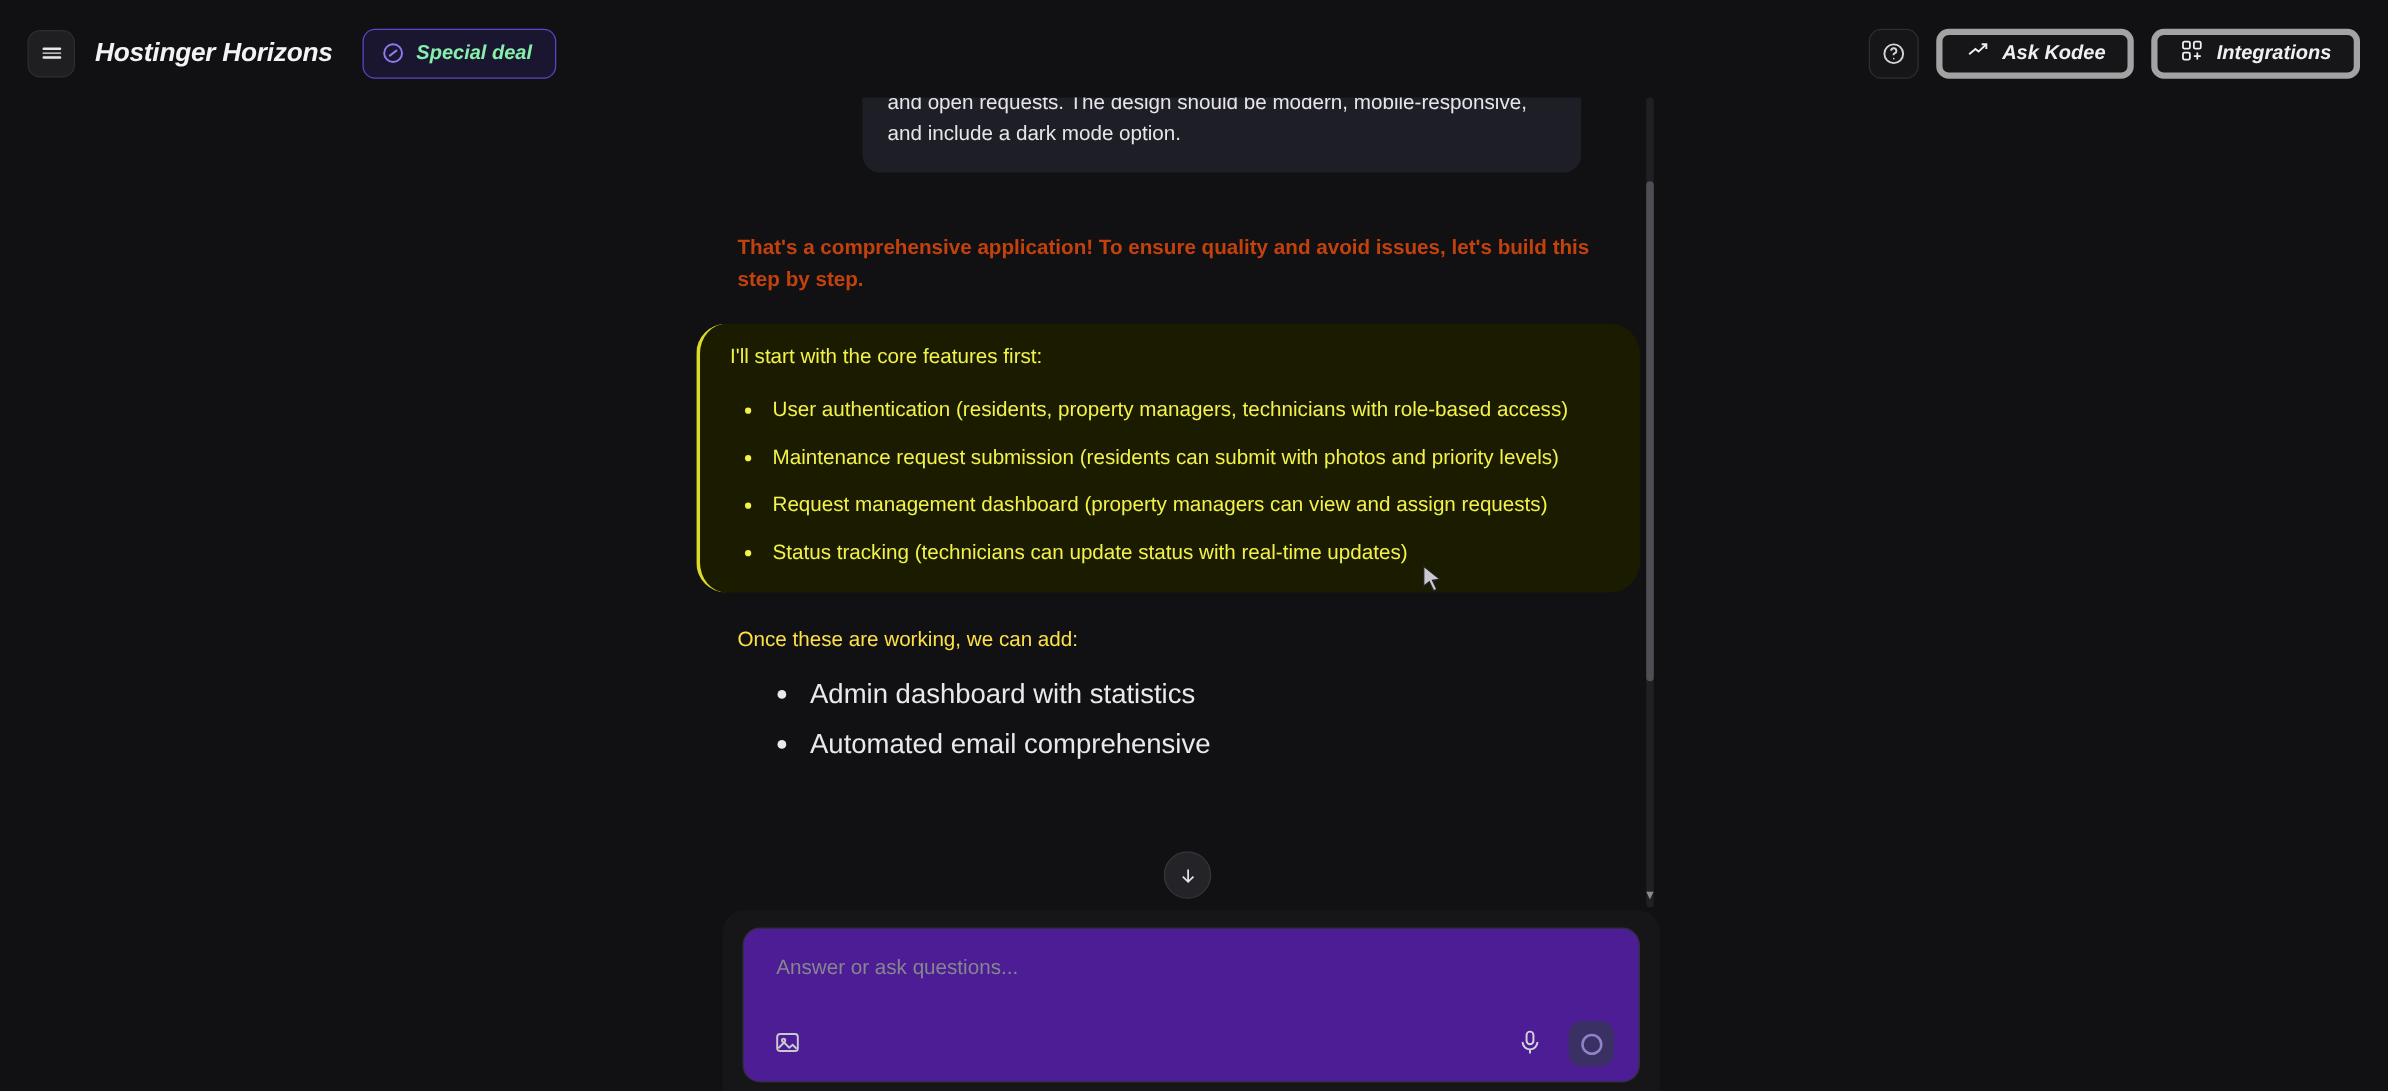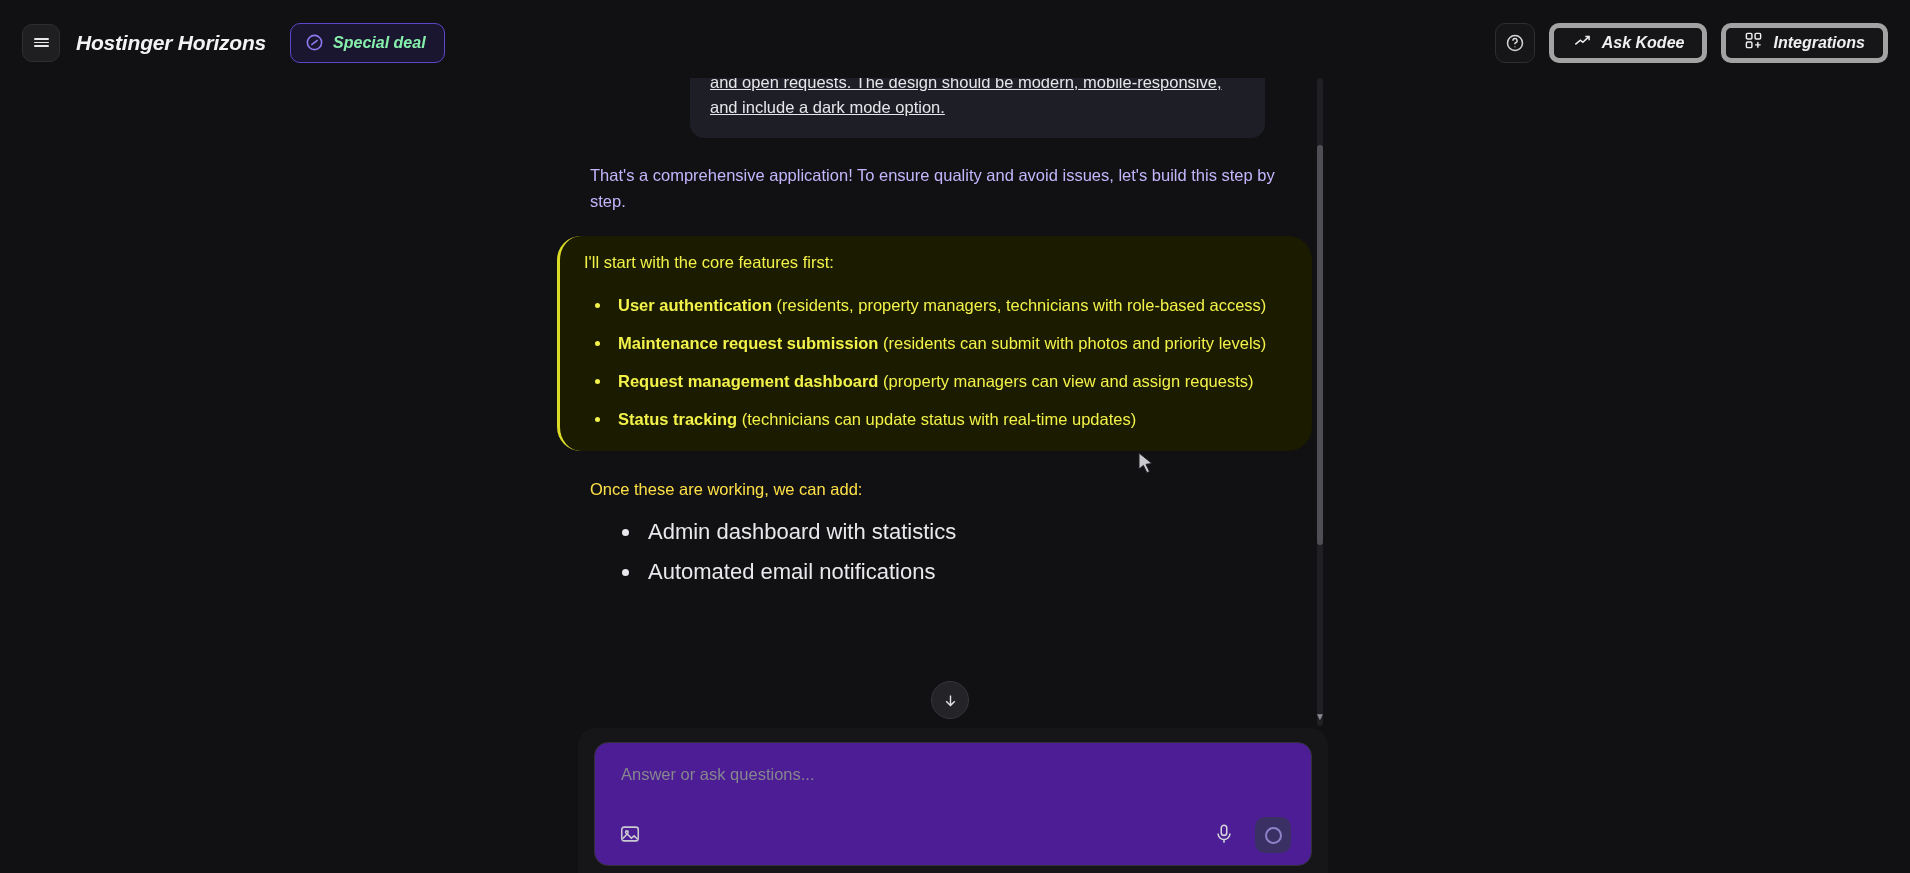--- a/index.html
+++ b/index.html
@@ -120,30 +120,30 @@
     margin-left: 145px;
     width: 575px;
     background: #1e1e26;
     border-radius: 14px;
     border-top-left-radius: 14px;
     padding: 14px 20px 18px 20px;
     color: #e6e6ea;
     font-size: 16.5px;
     line-height: 25px;
     margin-top: -22px;
-    text-decoration: underline;
   }
 
   .assistant-text {
-    margin-top: 25px;
+    margin-top: 48px;
     margin-left: 45px;
     width: 700px;
-    color: #c4b5fd;
+    color: #c2410c;
     font-size: 16.5px;
     line-height: 25.5px;
+    font-weight: bold;
   }
 
   .highlight-block {
     margin-top: 22px;
     margin-left: 12px;
     width: 755px;
     background: #1b1b00;
     border-left: 3px solid #dcdc28;
     padding: 14px 18px 20px 24px;
     border-radius: 24px;
@@ -157,21 +157,21 @@
     margin: 18px 0 0 28px;
   }
   .highlight-block li {
     color: #f2f24a;
     font-size: 16.5px;
     line-height: 24px;
     margin-bottom: 14px;
     padding-left: 6px;
   }
   .highlight-block li:last-child { margin-bottom: 0; }
-  .highlight-block li b { font-weight: bold; }
+  .highlight-block li b { font-weight: normal; }
 
   .after-text {
     margin-top: 26px;
     margin-left: 45px;
     color: #fde047;
     font-size: 16.5px;
     line-height: 25px;
   }
   .plain-list {
     margin: 18px 0 0 78px;
@@ -373,21 +373,21 @@
         </li>
         <li>
           <b>Status tracking</b><span> (technicians can update status with real-time updates)</span>
         </li>
       </ul>
     </div>
 
     <div class="after-text">Once these are working, we can add:</div>
     <ul class="plain-list">
       <li>Admin dashboard with statistics</li>
-      <li>Automated email notifications</li>
+      <li>Automated email comprehensive</li>
     </ul>
 
   </div>
 </div>
 
 <div class="scroll-arrow-up">▲</div>
 <div class="scrollbar-track"></div>
 <div class="scrollbar-thumb"></div>
 <div class="scroll-arrow-down">▼</div>
 

